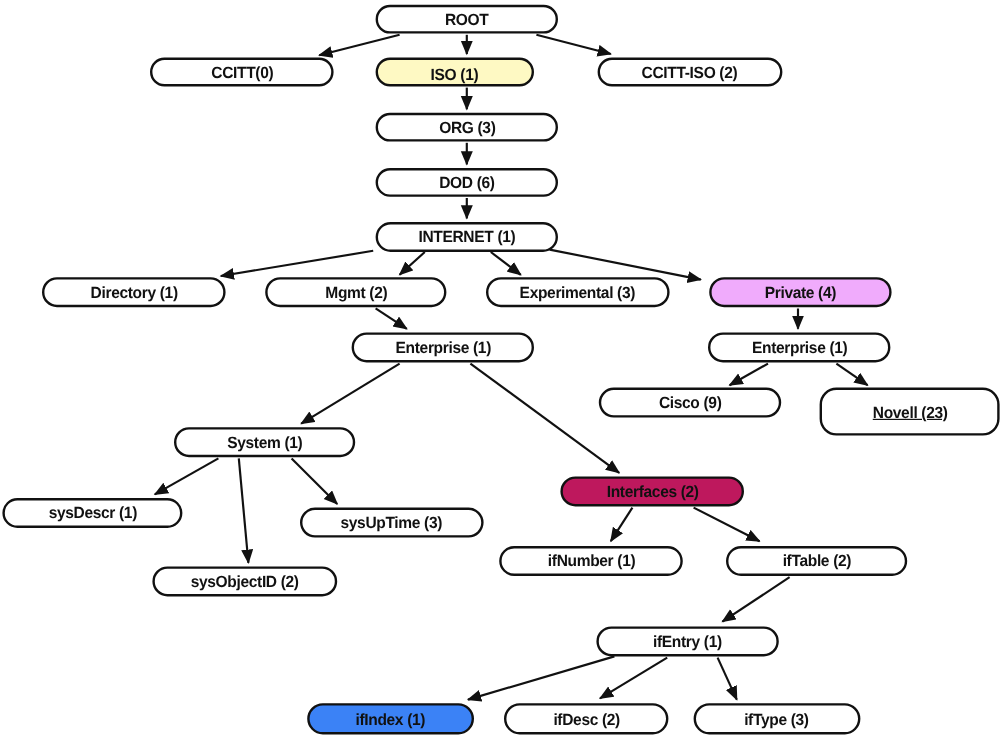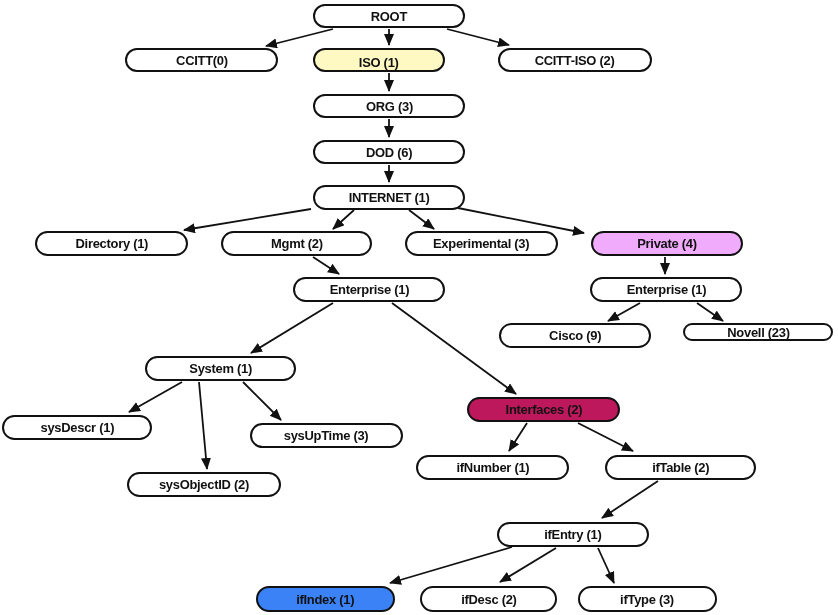--- a/index.html
+++ b/index.html
@@ -107,21 +107,21 @@
       </div>
       <div class="node" style="left: 293px; top: 277px; width: 152px; height: 25px; border-color: rgb(17, 17, 17); background: rgb(255, 255, 255);">
         <span>Enterprise (1)</span>
       </div>
       <div class="node" style="left: 590px; top: 277px; width: 152px; height: 25px; border-color: rgb(17, 17, 17); background: rgb(255, 255, 255);">
         <span>Enterprise (1)</span>
       </div>
       <div class="node" style="left: 499px; top: 323px; width: 152px; height: 25px; border-color: rgb(17, 17, 17); background: rgb(255, 255, 255);">
         <span>Cisco (9)</span>
       </div>
-      <div class="node" style="left: 683px; top: 323px; width: 150px; height: 18px; border-color: rgb(17, 17, 17); background: rgb(255, 255, 255);">
+      <div class="node" style="left: 683px; top: 323px; width: 150px; height: 40px; border-color: rgb(17, 17, 17); background: rgb(255, 255, 255); text-decoration: underline;">
         <span>Novell (23)</span>
       </div>
       <div class="node" style="left: 145px; top: 356px; width: 151px; height: 25px; border-color: rgb(17, 17, 17); background: rgb(255, 255, 255);">
         <span>System (1)</span>
       </div>
       <div class="node" style="left: 467px; top: 397px; width: 153px; height: 25px; border-color: rgb(17, 17, 17); background: #be185d;">
         <span>Interfaces (2)</span>
       </div>
       <div class="node" style="left: 2px; top: 415px; width: 150px; height: 25px; border-color: rgb(17, 17, 17); background: rgb(255, 255, 255); text-align: center;">
         <span>sysDescr (1)</span>

